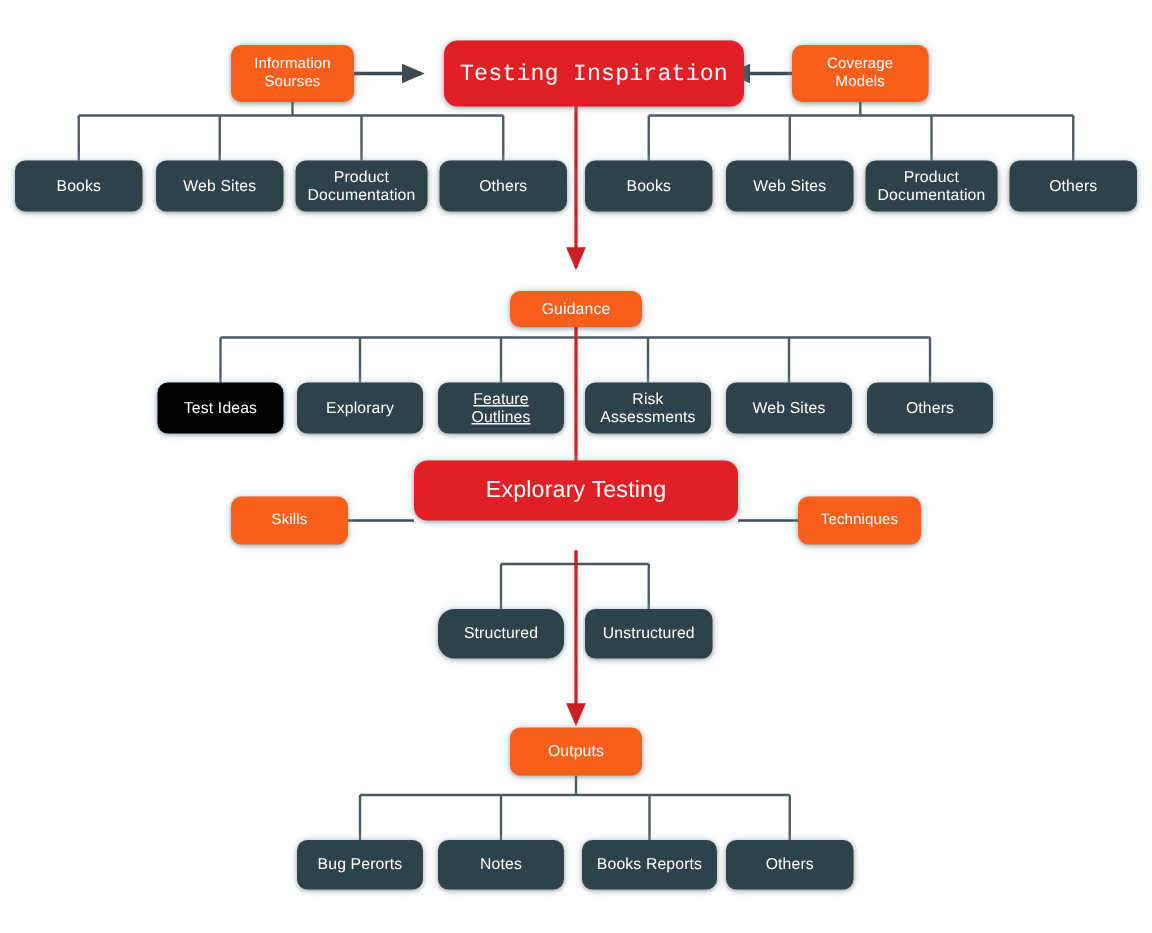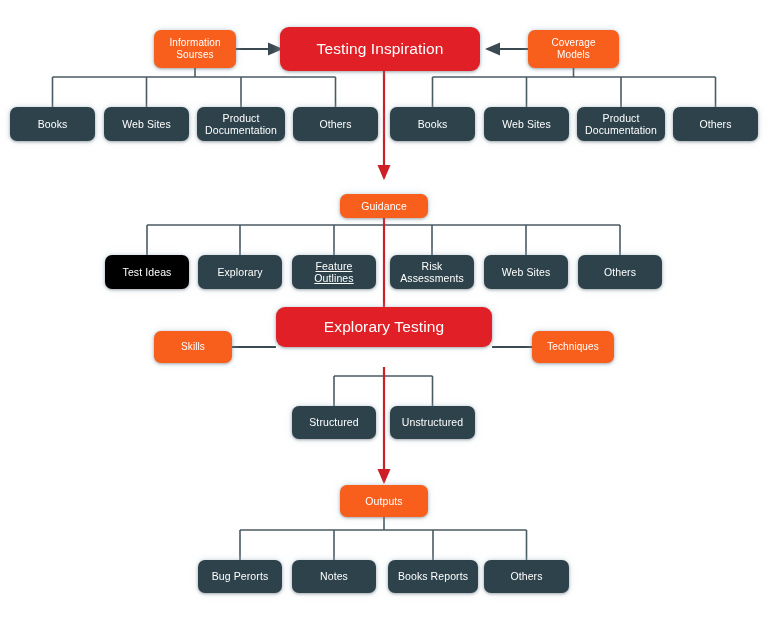--- a/index.html
+++ b/index.html
@@ -107,21 +107,21 @@
       <path d="M236,49 L281,49" stroke="#3b4a52" stroke-width="2.2" fill="none" marker-end="url(#ar-gray)"></path>
       <path d="M528,49 L487,49" stroke="#3b4a52" stroke-width="2.2" fill="none" marker-end="url(#ar-gray)"></path>
       <path d="M384,71 L384,178" stroke="#cc1f26" stroke-width="2.2" fill="none" marker-end="url(#ar-red)"></path>
       <path d="M384,214 L384,324" stroke="#cc1f26" stroke-width="2.2" fill="none" marker-end="url(#ar-red)"></path>
       <path d="M384,367 L384,482" stroke="#cc1f26" stroke-width="2.2" fill="none" marker-end="url(#ar-red)"></path>
     </svg>
   <div id="node-layer">
       <div class="node n-orange sz-sm" style="left: 154px; top: 30px; width: 82px; height: 38px;">
         <span>Information<br>Sourses</span>
       </div>
-      <div class="node n-red sz-lg" style="left: 280px; top: 27px; width: 200px; height: 44px;">
+      <div class="node n-red sz-lg" style="left: 296px; top: 27px; width: 200px; height: 44px; font-family: Liberation Mono, monospace;">
         <span>Testing Inspiration</span>
       </div>
       <div class="node n-orange sz-sm" style="left: 528px; top: 30px; width: 91px; height: 38px;">
         <span>Coverage<br>Models</span>
       </div>
       <div class="node n-dark sz-md" style="left: 10px; top: 107px; width: 85px; height: 34px;">
         <span>Books</span>
       </div>
       <div class="node n-dark sz-md" style="left: 104px; top: 107px; width: 85px; height: 34px;">
         <span>Web Sites</span>
@@ -167,21 +167,21 @@
       </div>
       <div class="node n-orange sz-sm" style="left: 154px; top: 331px; width: 78px; height: 32px;">
         <span>Skills</span>
       </div>
       <div class="node n-red sz-lg" style="left: 276px; top: 307px; width: 216px; height: 40px;">
         <span>Explorary Testing</span>
       </div>
       <div class="node n-orange sz-sm" style="left: 532px; top: 331px; width: 82px; height: 32px;">
         <span>Techniques</span>
       </div>
-      <div class="node n-dark sz-md" style="left: 292px; top: 406px; width: 84px; height: 33px;">
+      <div class="node n-dark sz-md" style="left: 292px; top: 406px; width: 84px; height: 33px; border-radius: 11px;">
         <span>Structured</span>
       </div>
       <div class="node n-dark sz-md" style="left: 390px; top: 406px; width: 85px; height: 33px;">
         <span>Unstructured</span>
       </div>
       <div class="node n-orange sz-md" style="left: 340px; top: 485px; width: 88px; height: 32px;">
         <span>Outputs</span>
       </div>
       <div class="node n-dark sz-md" style="left: 198px; top: 560px; width: 84px; height: 33px;">
         <span>Bug Perorts</span>

